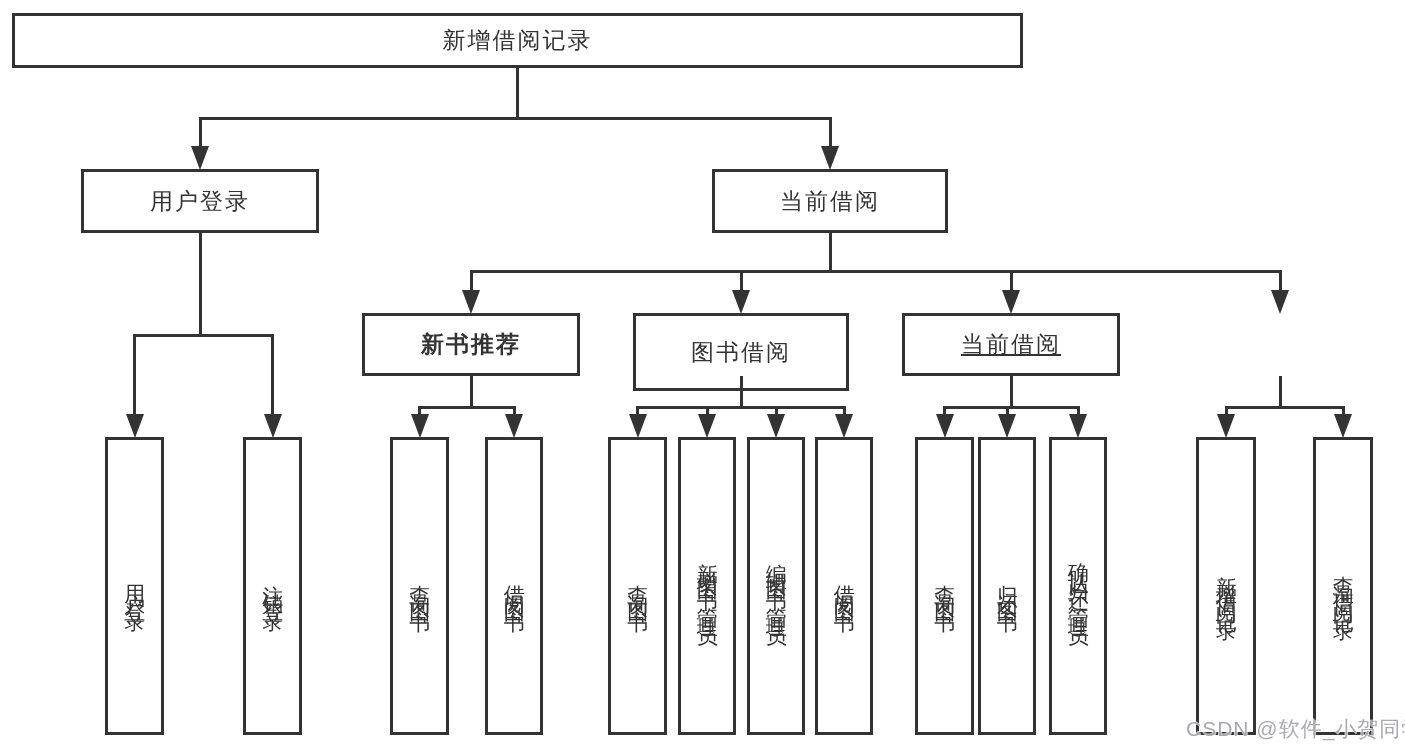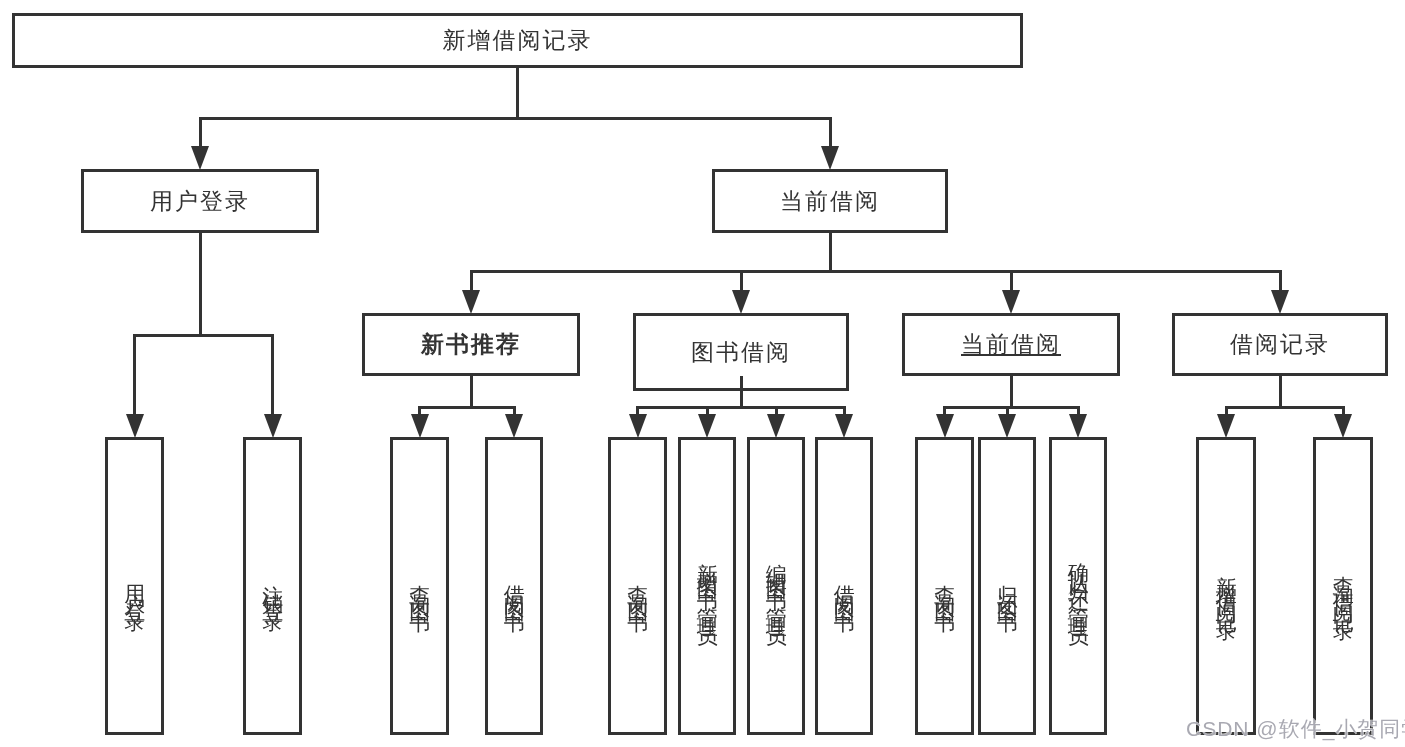--- a/index.html
+++ b/index.html
@@ -65,21 +65,20 @@
 <body>
 
 <div class="stage">
   <div class="watermark">CSDN @软件_小贺同学</div>
 <div class="node h" style="left: 12px; top: 13px; width: 1011px; height: 55px;">新增借阅记录</div>
     <div class="node h" style="left: 81px; top: 169px; width: 238px; height: 64px;">用户登录</div>
     <div class="node h" style="left: 712px; top: 169px; width: 236px; height: 64px;">当前借阅</div>
     <div class="node h" style="left: 362px; top: 313px; width: 218px; height: 63px; font-weight: bold;">新书推荐</div>
     <div class="node h" style="left: 633px; top: 313px; width: 216px; height: 78px;">图书借阅</div>
     <div class="node h" style="left: 902px; top: 313px; width: 218px; height: 63px; text-decoration: underline;">当前借阅</div>
-    <div class="node h" style="left: 1172px; top: 313px; width: 216px; height: 63px;">借阅记录</div>
     <div class="node v" style="left: 105px; top: 437px; width: 59px; height: 298px;">用户登录</div>
     <div class="node v" style="left: 243px; top: 437px; width: 59px; height: 298px;">注销登录</div>
     <div class="node v" style="left: 390px; top: 437px; width: 59px; height: 298px;">查询图书</div>
     <div class="node v" style="left: 485px; top: 437px; width: 58px; height: 298px;">借阅图书</div>
     <div class="node v" style="left: 608px; top: 437px; width: 59px; height: 298px;">查询图书</div>
     <div class="node v" style="left: 678px; top: 437px; width: 58px; height: 298px;">新增图书（管理员）</div>
     <div class="node v" style="left: 747px; top: 437px; width: 58px; height: 298px;">编辑图书（管理员）</div>
     <div class="node v" style="left: 815px; top: 437px; width: 58px; height: 298px;">借阅图书</div>
     <div class="node v" style="left: 915px; top: 437px; width: 59px; height: 298px;">查询图书</div>
     <div class="node v" style="left: 978px; top: 437px; width: 58px; height: 298px;">归还图书</div>

